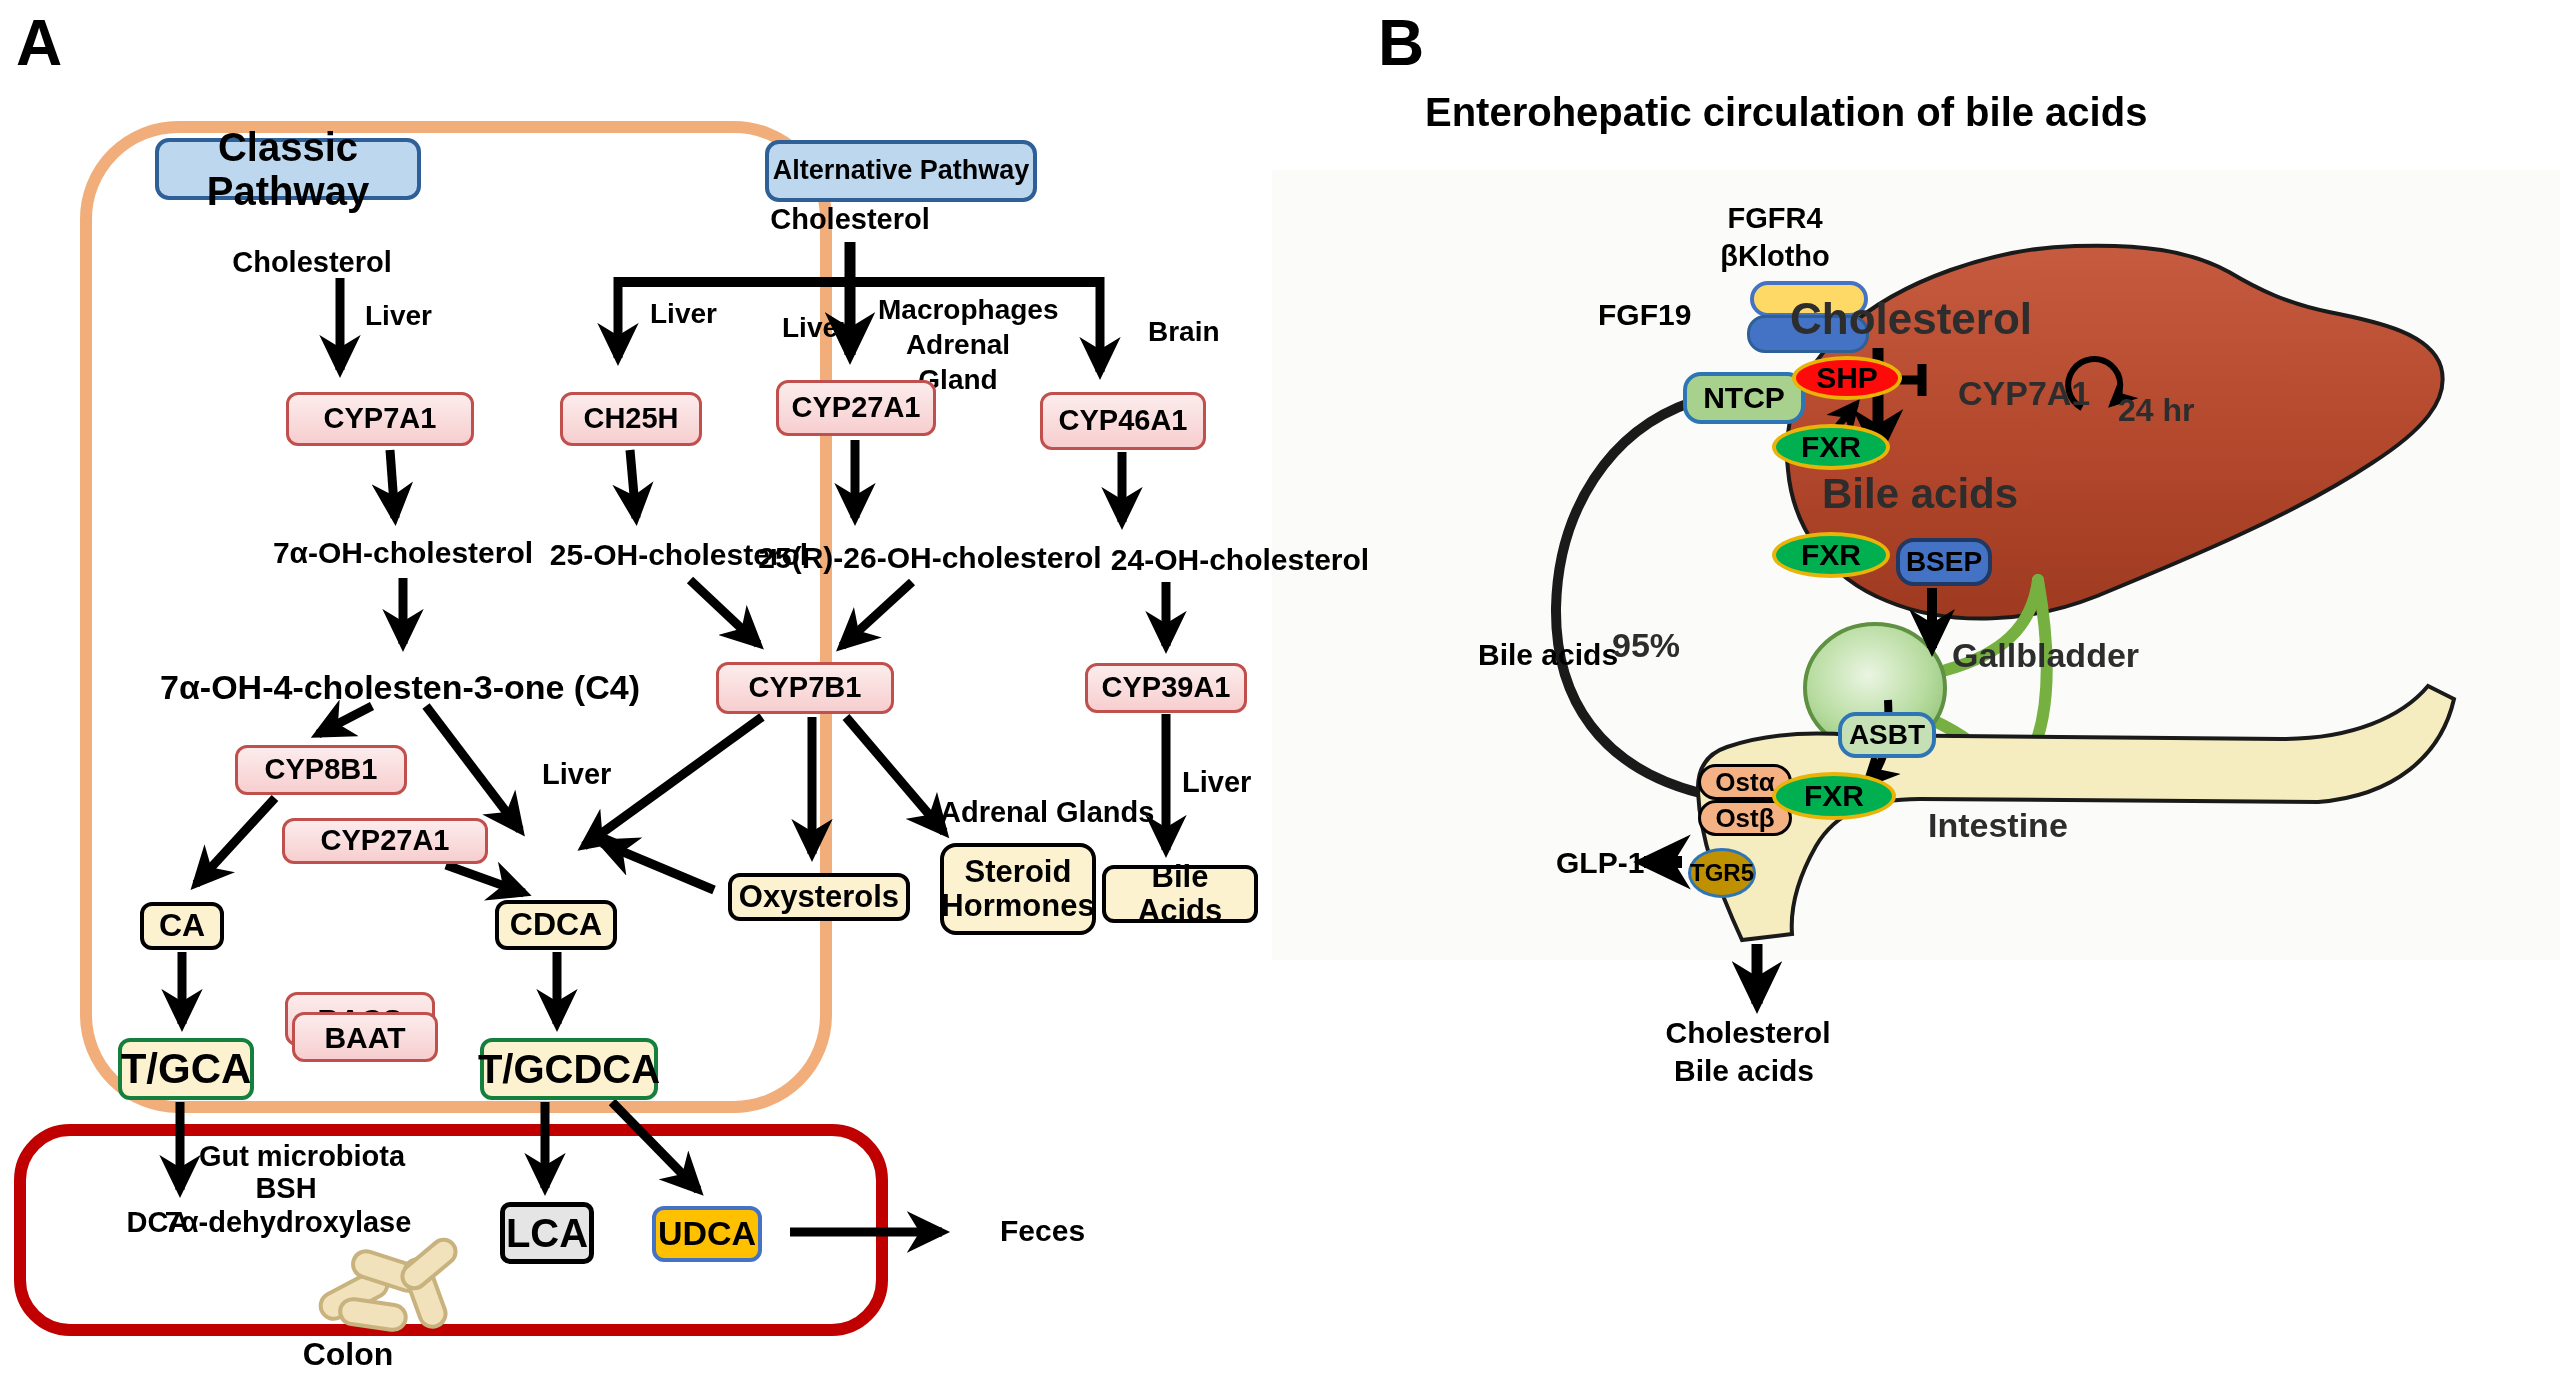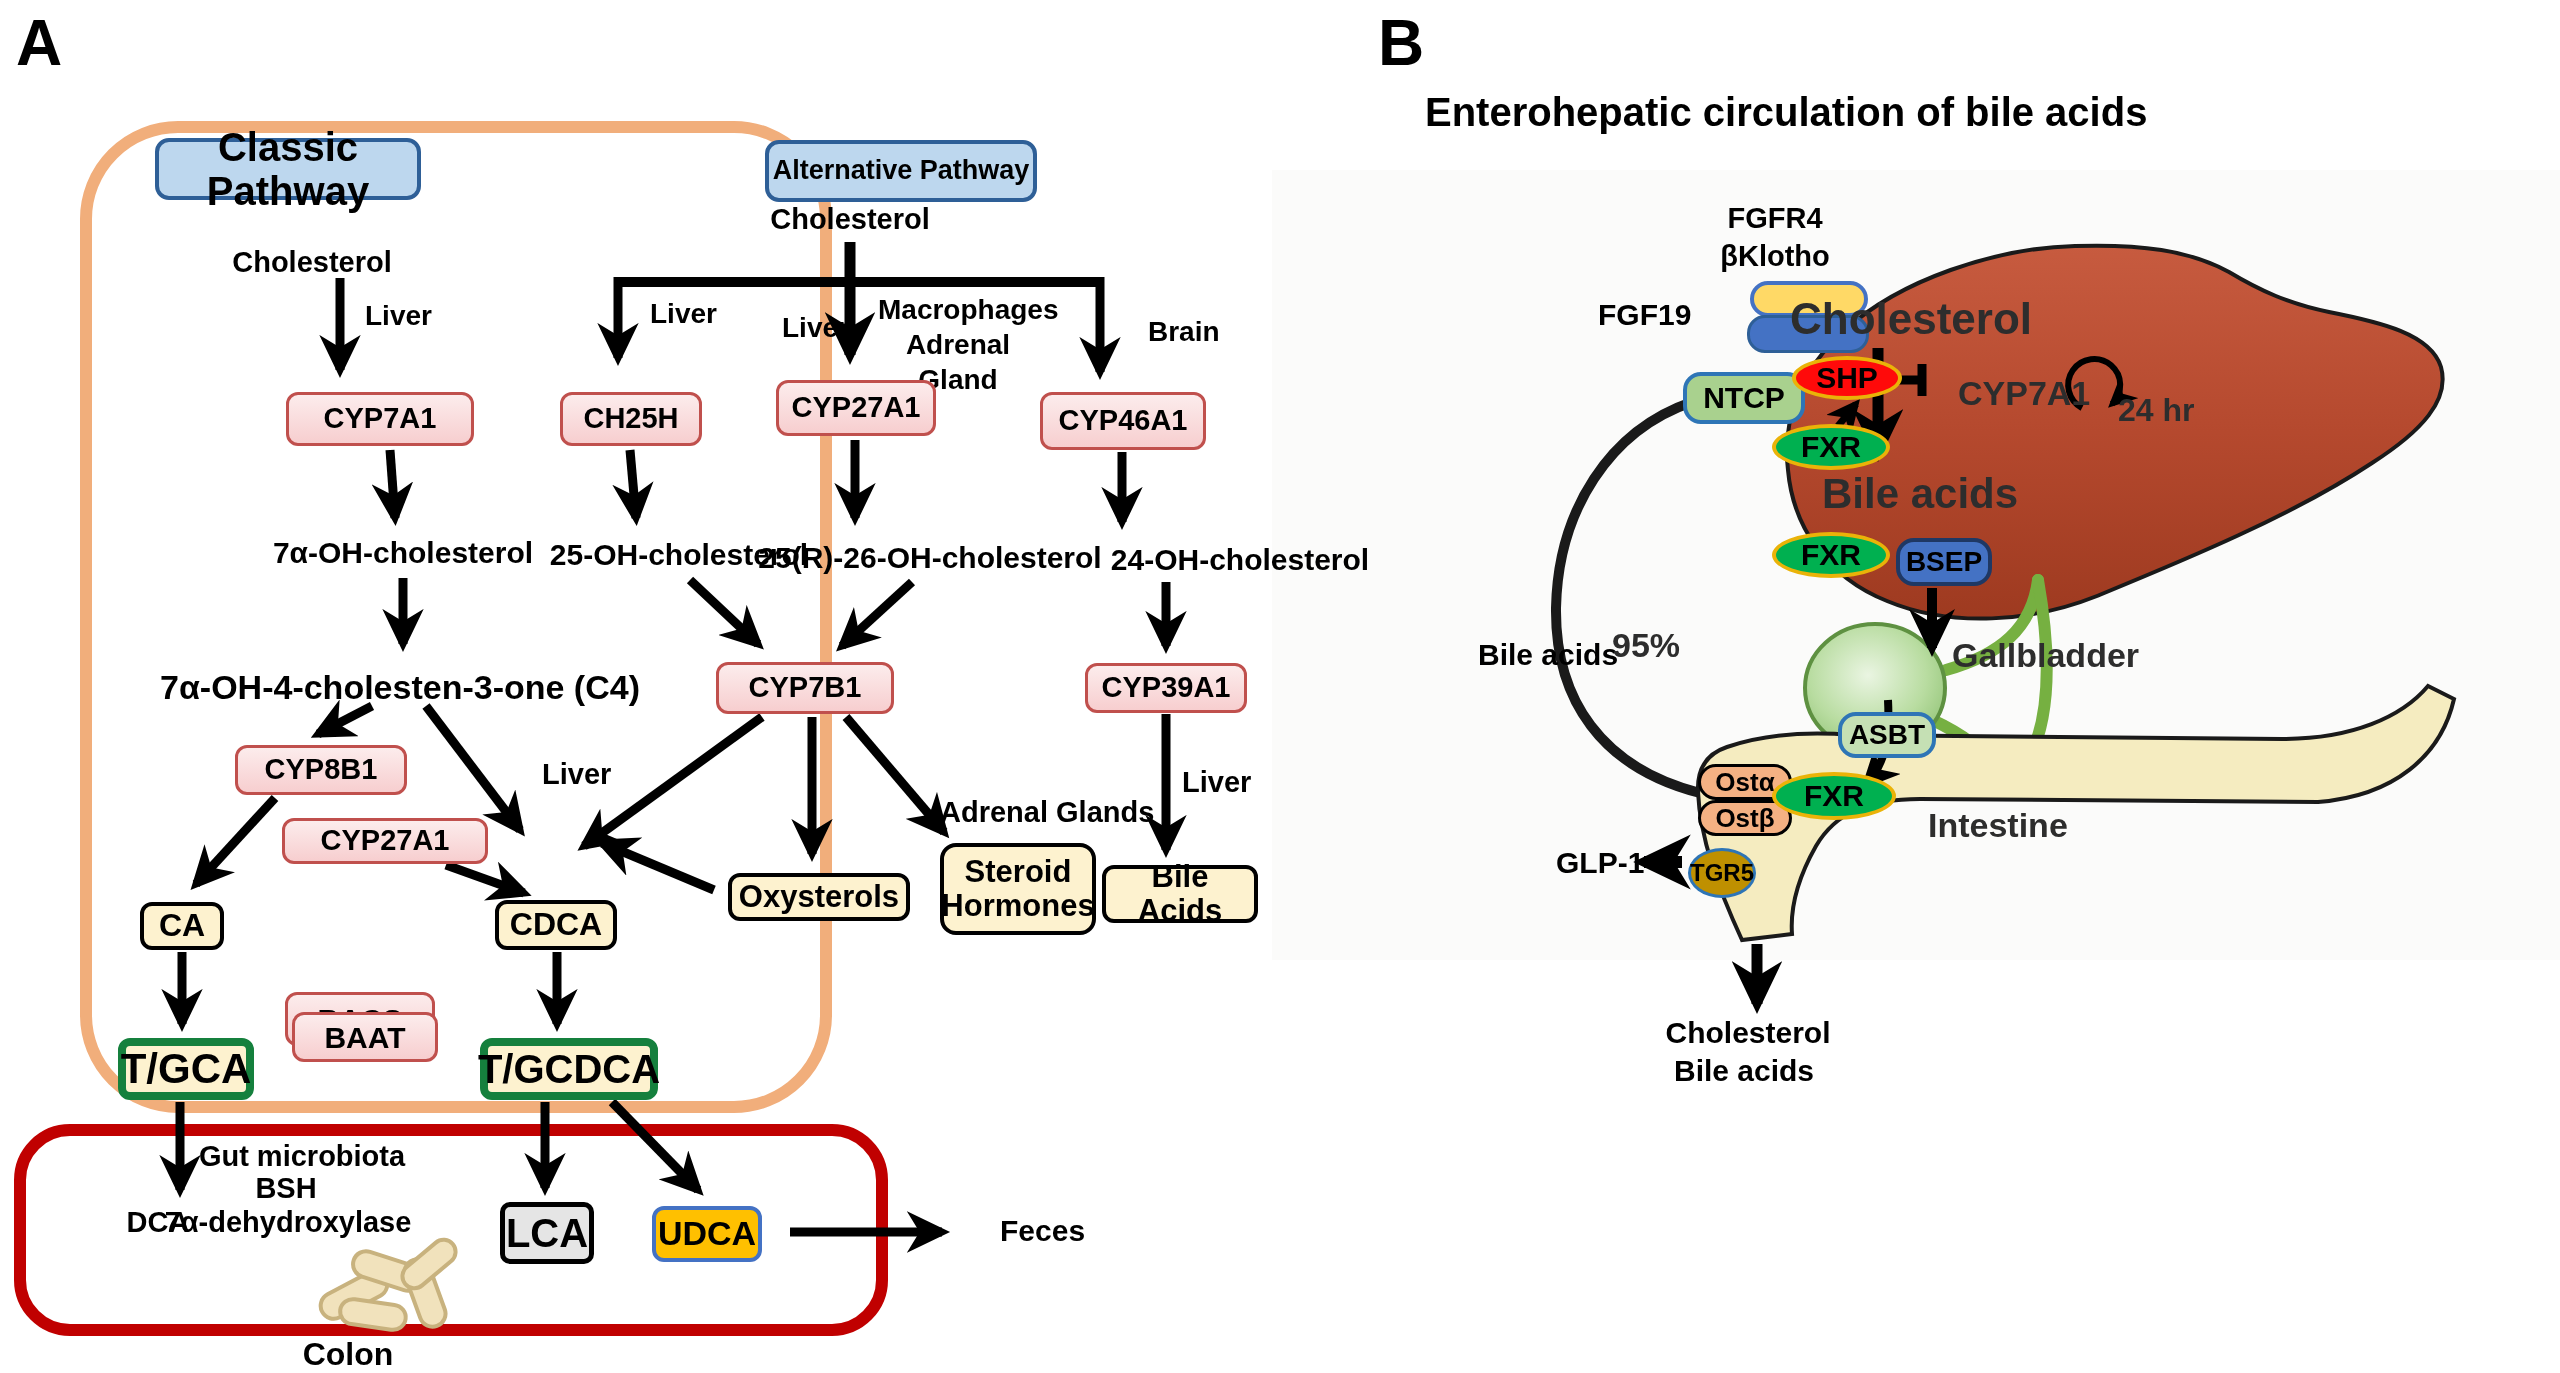--- a/index.html
+++ b/index.html
@@ -7,21 +7,21 @@
           font-family:"Liberation Sans",sans-serif;color:#000;}
   svg{position:absolute;left:0;top:0;}
   .lbl{position:absolute;font-weight:bold;white-space:nowrap;}
   .pre{white-space:pre-line;text-align:center;}
   .ctr{transform:translateX(-50%);text-align:center;}
   .box{position:absolute;display:flex;align-items:center;justify-content:center;
        font-weight:bold;box-sizing:border-box;text-align:center;line-height:1.1;}
   .blue{background:#BDD7EE;border:4px solid #2E5F97;border-radius:14px;font-size:40px;}
   .pink{background:linear-gradient(180deg,#FCECEC 0%,#F7CECF 100%);border:3px solid #C0504D;border-radius:12px;font-size:29px;}
   .cream{background:#FDF2CF;border:4px solid #000;border-radius:12px;font-size:29px;}
-  .creamblue{background:#FDF2CF;border:8px solid #15803d;border-radius:12px;}
+  .creamblue{background:#FDF2CF;border:4px solid #15803d;border-radius:12px;}
   .greenbox{background:#e5e5e5;border:5px solid #000;border-radius:10px;font-size:40px;font-weight:bold;}
   .orangebox{background:#FFC000;border:4px solid #4472C4;border-radius:12px;font-size:34px;font-weight:bold;}
   .ell{position:absolute;border-radius:50%;border:4px solid #eab308;display:flex;align-items:center;
        justify-content:center;font-weight:bold;box-sizing:border-box;}
   .cyl{position:absolute;display:flex;align-items:center;justify-content:center;font-weight:bold;
        box-sizing:border-box;border-radius:18px;}
   .gray{color:#2d2d2d;}
 </style>
 </head>
 <body>

